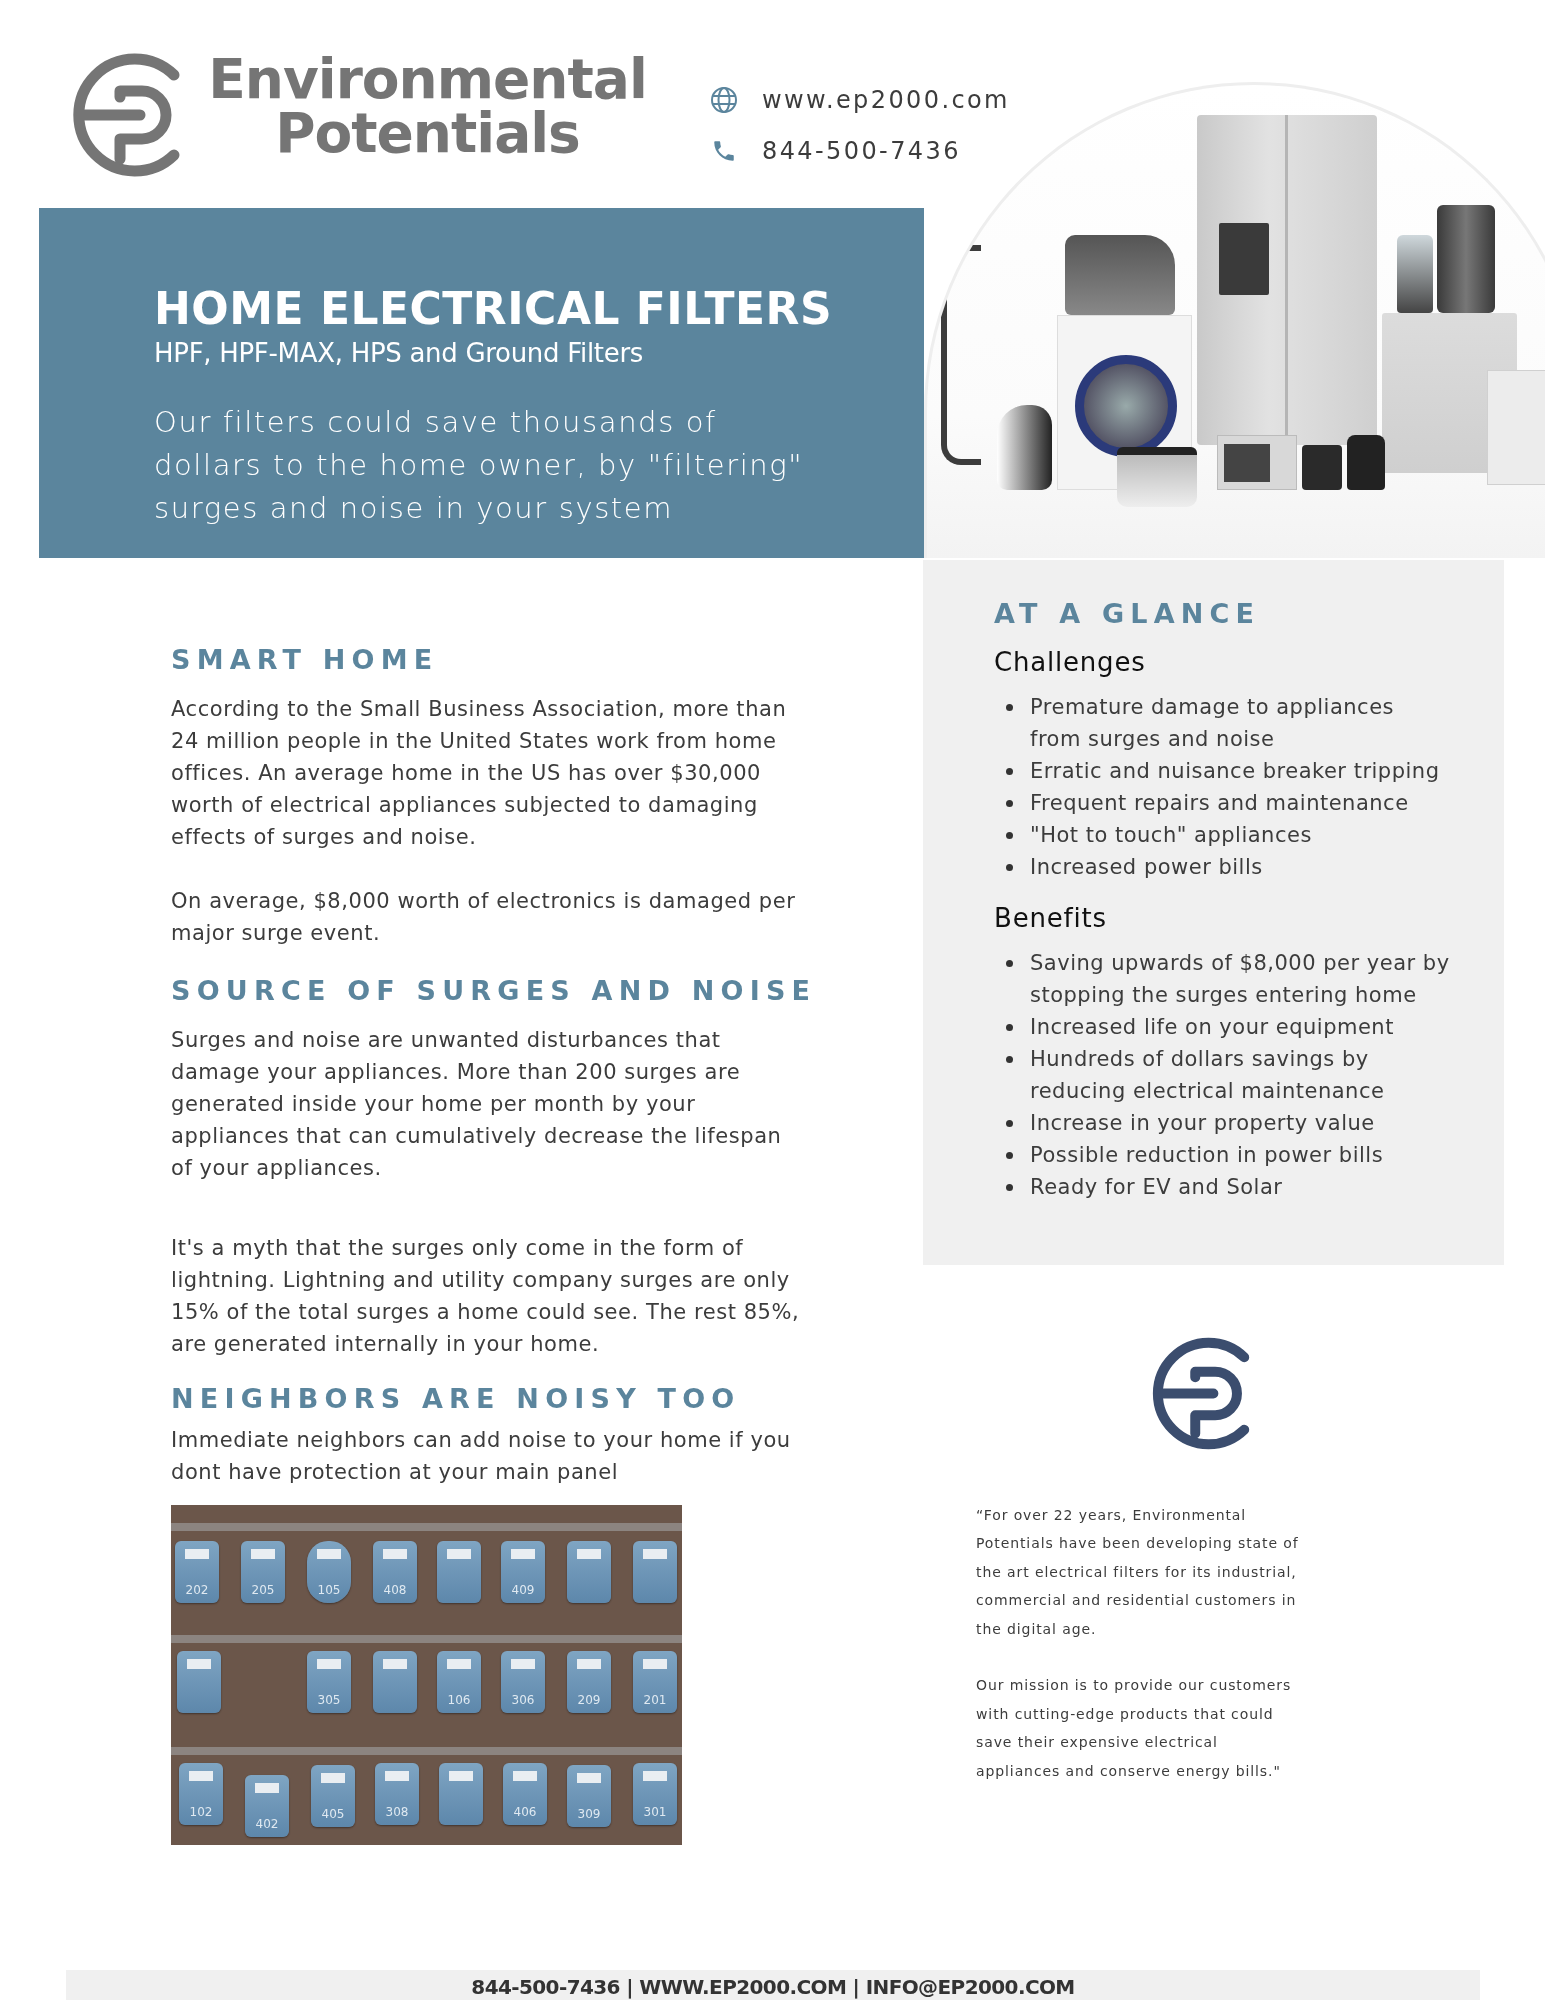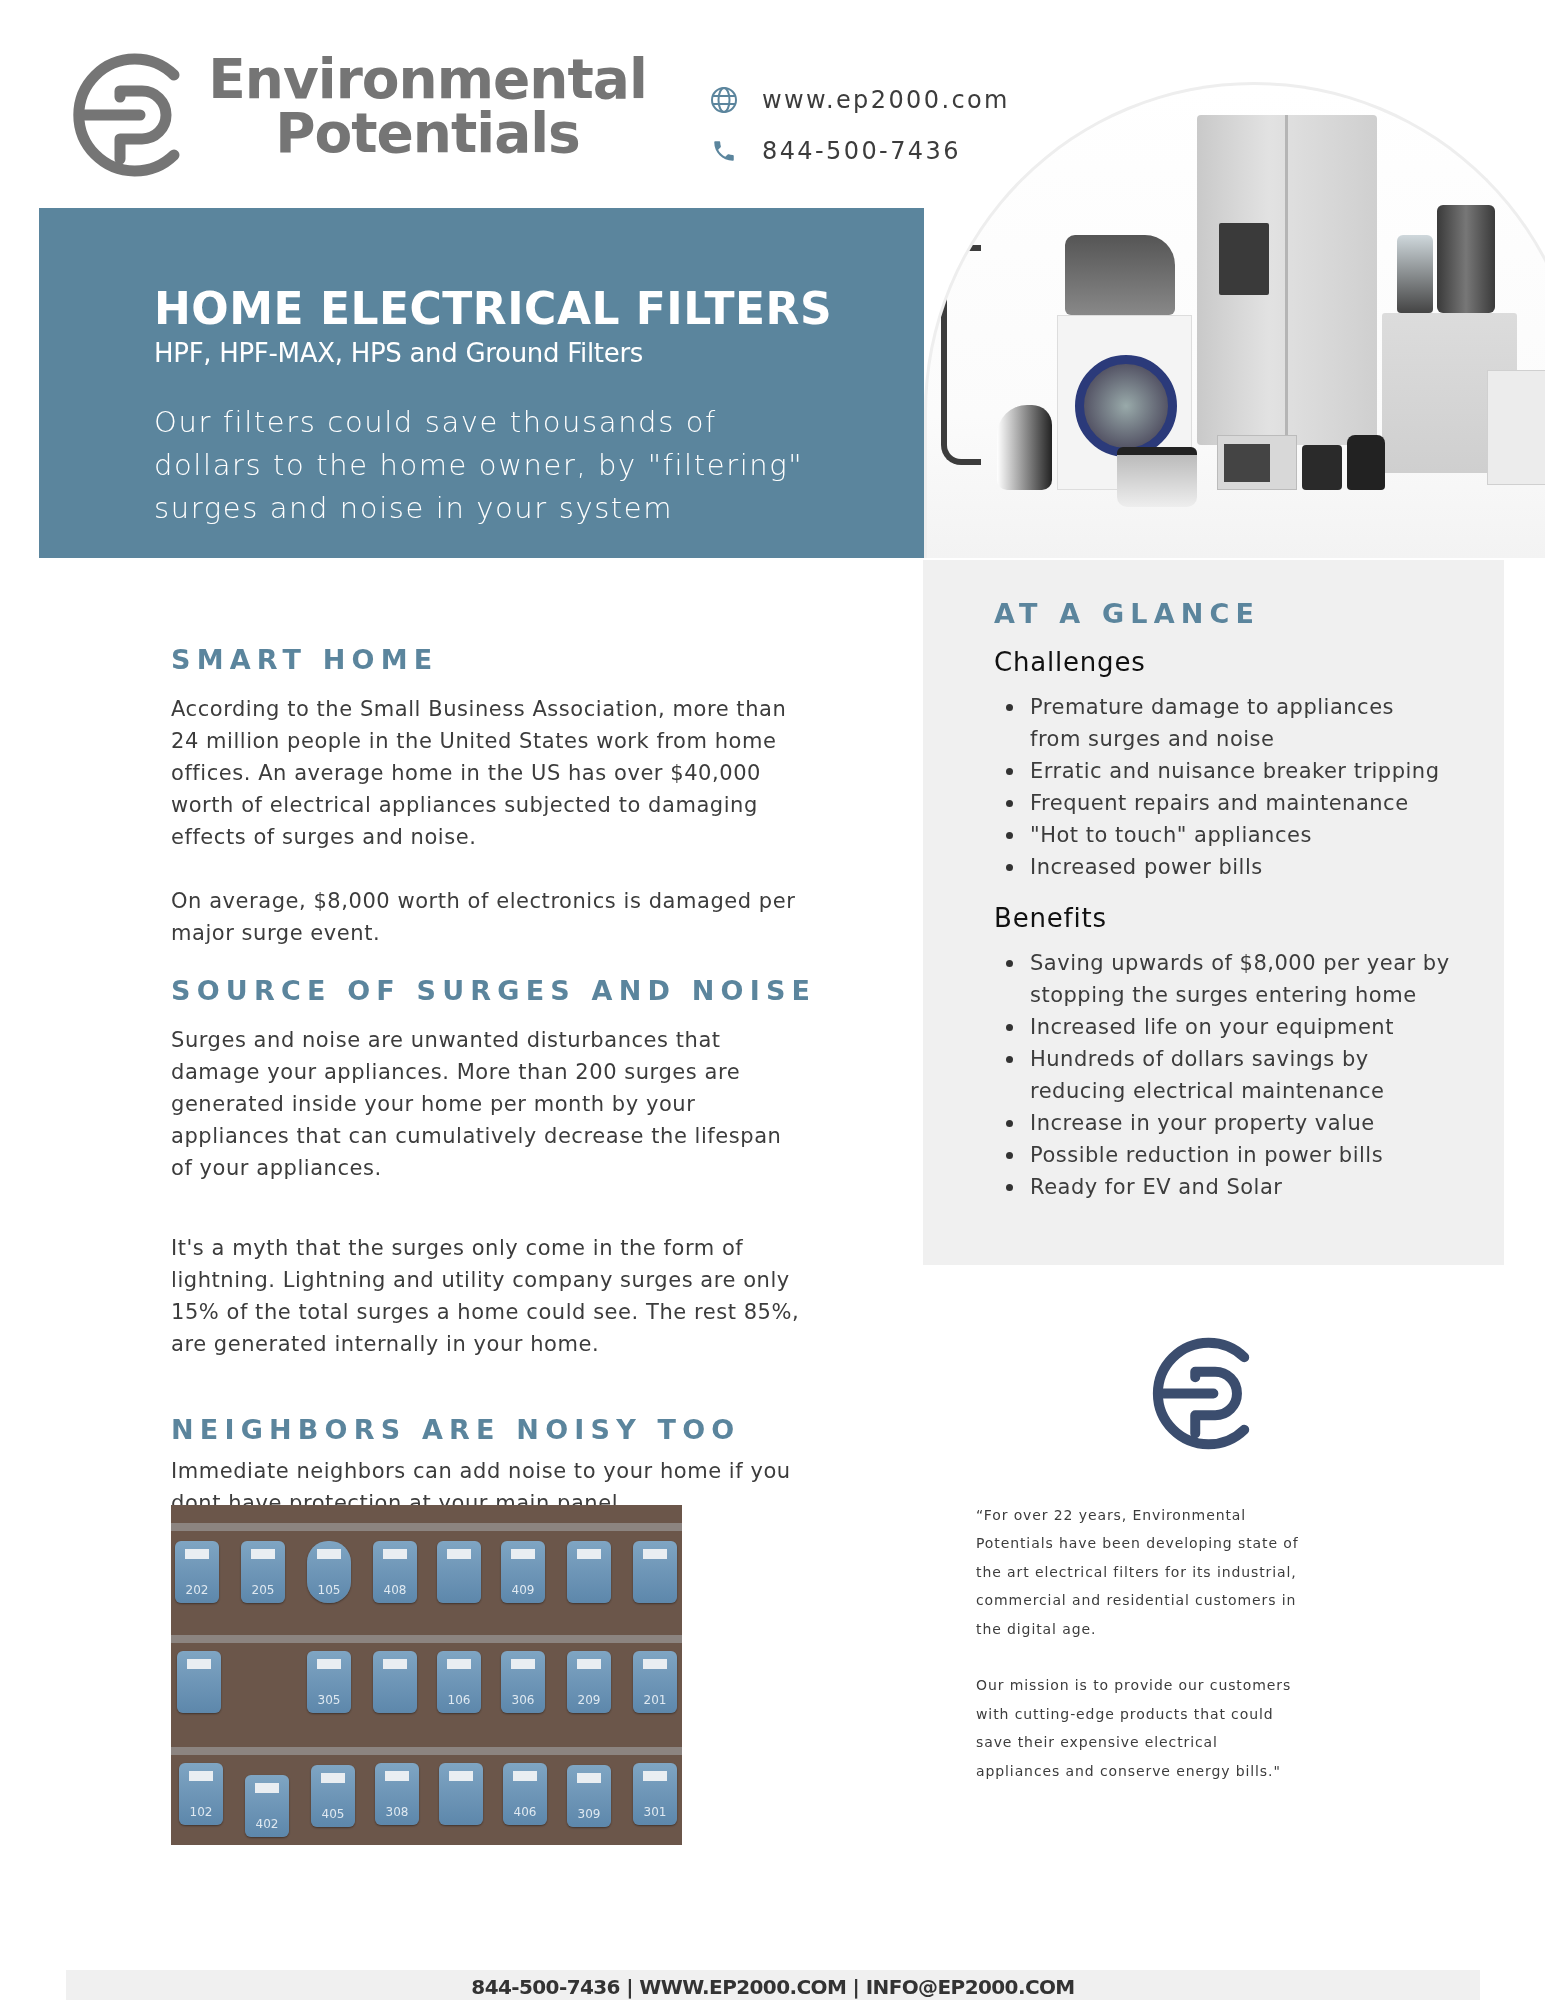--- a/index.html
+++ b/index.html
@@ -145,21 +145,21 @@
   <span>Our filters could save thousands of</span>
   <span>dollars to the home owner, by "filtering"</span>
   <span>surges and noise in your system</span>
 </div>
 
 <div class="abs col-left" style="top:644px;">
   <div class="section-h">SMART HOME</div>
   <div class="para" style="margin-top:18px;">
     <span>According to the Small Business Association, more than</span>
     <span>24 million people in the United States work from home</span>
-    <span>offices. An average home in the US has over $40,000</span>
+    <span>offices. An average home in the US has over $30,000</span>
     <span>worth of electrical appliances subjected to damaging</span>
     <span>effects of surges and noise.</span>
   </div>
   <div class="para" style="margin-top:32px;">
     <span>On average, $8,000 worth of electronics is damaged per</span>
     <span>major surge event.</span>
   </div>
 </div>
 
 <div class="abs col-left" style="top:975px;">
@@ -172,21 +172,21 @@
     <span>of your appliances.</span>
   </div>
   <div class="para" style="margin-top:48px;">
     <span>It's a myth that the surges only come in the form of</span>
     <span>lightning. Lightning and utility company surges are only</span>
     <span>15% of the total surges a home could see. The rest 85%,</span>
     <span>are generated internally in your home.</span>
   </div>
 </div>
 
-<div class="abs col-left" style="top:1414px;">
+<div class="abs col-left" style="top:1383px;">
   <div class="section-h">NEIGHBORS ARE NOISY TOO</div>
   <div class="para" style="margin-top:10px;">
     <span>Immediate neighbors can add noise to your home if you</span>
     <span>dont have protection at your main panel</span>
   </div>
 </div>
 
 <div class="abs meters">
   <div class="pipe" style="top:18px;"></div>
   <div class="pipe" style="top:130px;"></div>

